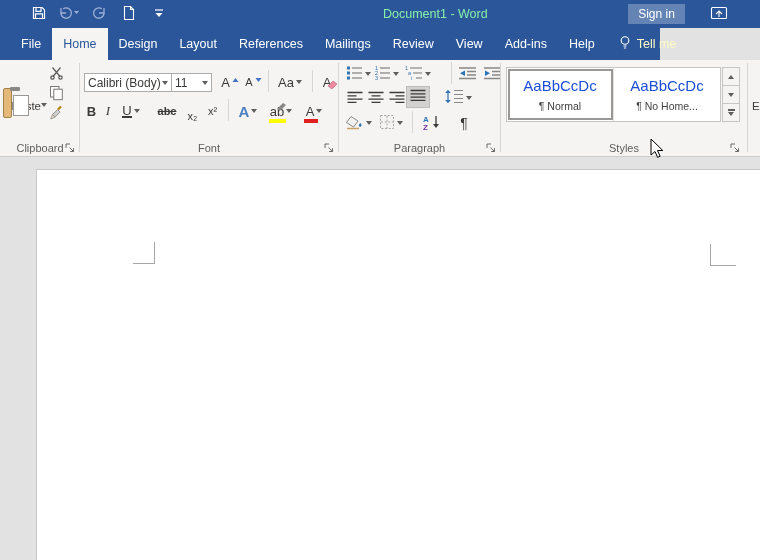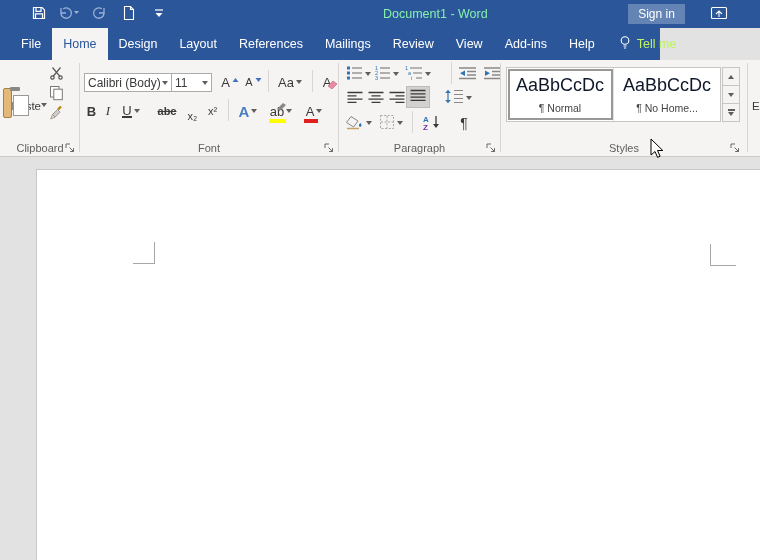--- a/index.html
+++ b/index.html
@@ -12,21 +12,21 @@
   .qat { position:absolute; left:24px; top:0; height:28px; display:flex; align-items:center; }
   .qat-btn { width:30px; height:24px; display:flex; align-items:center; justify-content:center; background:none; border:none; cursor:default; }
   .title-text { position:absolute; left:383px; top:0; height:28px; line-height:28px; color:#86efac; font-size:12.5px; white-space:nowrap; }
   .signin-btn { position:absolute; left:628px; top:4px; width:57px; height:20px; background:rgba(255,255,255,.27); border:none; color:#fff; font-size:12px; font-family:"Liberation Sans",sans-serif; }
   .ribbon-display-btn { position:absolute; left:708px; top:5px; width:22px; height:18px; background:none; border:none; display:flex; align-items:center; justify-content:center; }
 
   
   .tabrow { position:absolute; left:0; top:28px; width:660px; height:32px; background:#2b579a; display:flex; padding-left:10px; white-space:nowrap; }
   .tab { height:32px; line-height:32px; padding:0 11px; color:#fff; font-size:12.5px; background:none; border:none; font-family:"Liberation Sans",sans-serif; }
   .tab.active { background:#f5f4f2; color:#2b579a; }
-  .tellme { display:flex; align-items:center; gap:5px; color:#bef264; font-size:12.5px; padding-left:12px; border:none; background:none; font-family:"Liberation Sans",sans-serif; }
+  .tellme { display:flex; align-items:center; gap:5px; color:#fef9c3; font-size:12.5px; padding-left:12px; border:none; background:none; font-family:"Liberation Sans",sans-serif; }
 
   
   .ribbon { position:absolute; left:0; top:60px; width:760px; height:97px; background:#f5f4f2; border-bottom:1px solid #cfcdcb; }
   .rgroup { position:absolute; top:0; height:96px; }
   .gdivider { position:absolute; top:3px; bottom:4px; width:1px; background:#d8d6d4; }
   .glabel { position:absolute; bottom:2px; left:0; right:0; text-align:center; font-size:11px; color:#605e5c; }
   .launcher { position:absolute; right:3px; bottom:3px; width:12px; height:12px; background:none; border:none; padding:0; }
   .vdiv { position:absolute; top:2px; width:1px; height:22px; background:#d8d6d4; }
   .ico-btn { position:absolute; background:none; border:none; padding:0; display:flex; align-items:center; justify-content:center; gap:2px; height:22px; }
   .ico-btn.selected { background:#d3d1cf; border:1px solid #bebcba; }
@@ -44,21 +44,21 @@
   
   .combo { position:absolute; height:19px; background:#fff; border:1px solid #acabaa; display:flex; align-items:center; font-size:12px; color:#3b3a39; padding:0 3px; }
   .combo .cname { flex:1; white-space:nowrap; overflow:hidden; }
   .ustyled { border-bottom:2px solid #3b3a39; line-height:11px; }
 
   
   .sg { position:absolute; left:5px; top:7px; width:215px; height:55px; background:#fff; border:1px solid #c8c6c4; display:flex; }
   .sg-card { flex:1; display:flex; flex-direction:column; align-items:center; justify-content:space-evenly; background:#fff; border:none; border-right:1px solid #e4e2e0; padding:2px 0; font-family:"Liberation Sans",sans-serif; }
   .sg-card:last-child { border-right:none; }
   .sg-card.selected { outline:2px solid #9a9896; outline-offset:-3px; }
-  .sg-sample { font-size:18px; color:#0f172a; white-space:nowrap; }
+  .sg-sample { font-size:15px; color:#1d4ed8; white-space:nowrap; }
   .sg-sample.h1 { font-size:17px; color:#2e74b5; }
   .sg-name { font-size:10.5px; color:#444; white-space:nowrap; }
   .sb { position:absolute; left:221px; top:7px; width:18px; }
   .sb-btn { width:18px; height:19px; background:#f5f4f2; border:1px solid #c8c6c4; margin-top:-1px; display:flex; flex-direction:column; align-items:center; justify-content:center; gap:1px; padding:0; }
   .sb-btn:first-child { margin-top:0; }
   .caret-up { width:0;height:0;border-left:3px solid transparent;border-right:3px solid transparent;border-bottom:4px solid #605e5c; }
   .sb-bar { width:7px; height:2px; background:#605e5c; }
 
   
   .editing-label { position:absolute; left:4px; top:40px; font-size:11.5px; color:#3b3a39; white-space:nowrap; }

